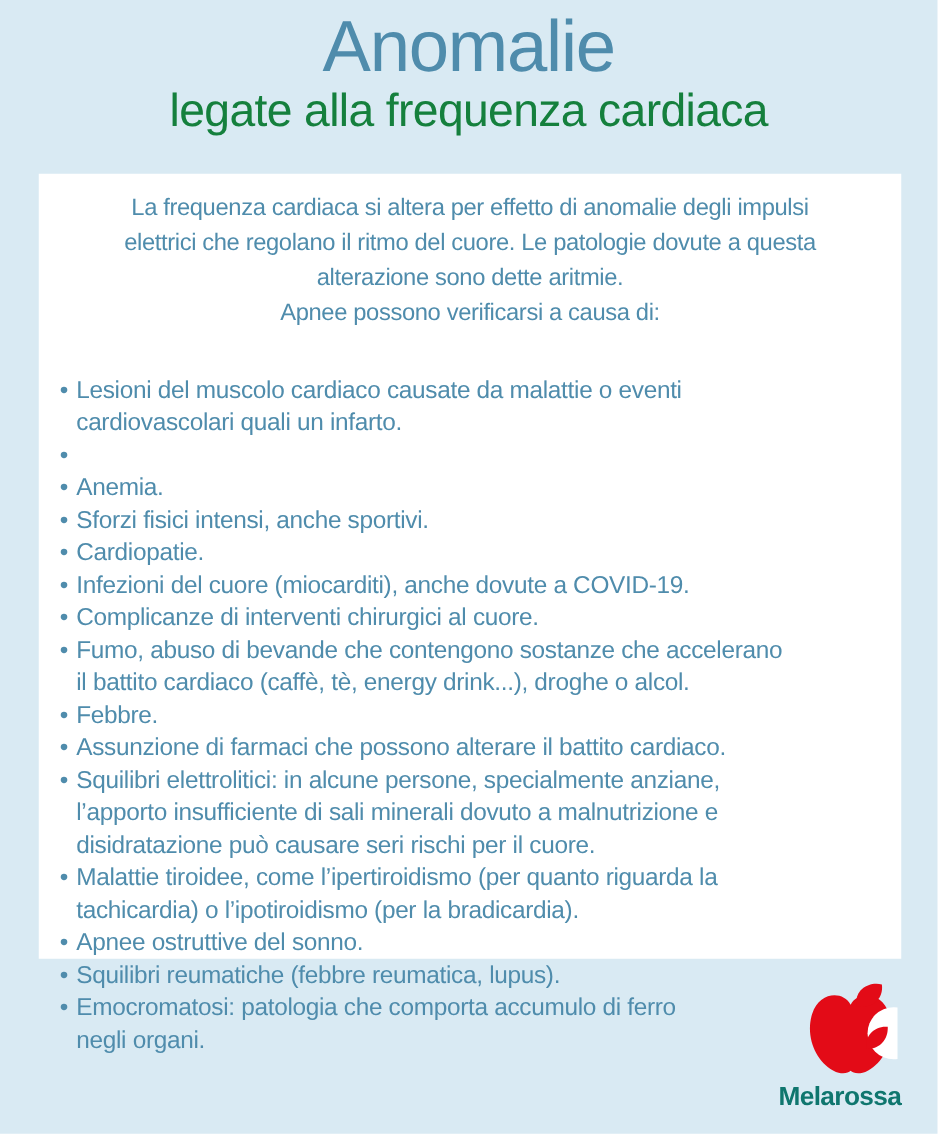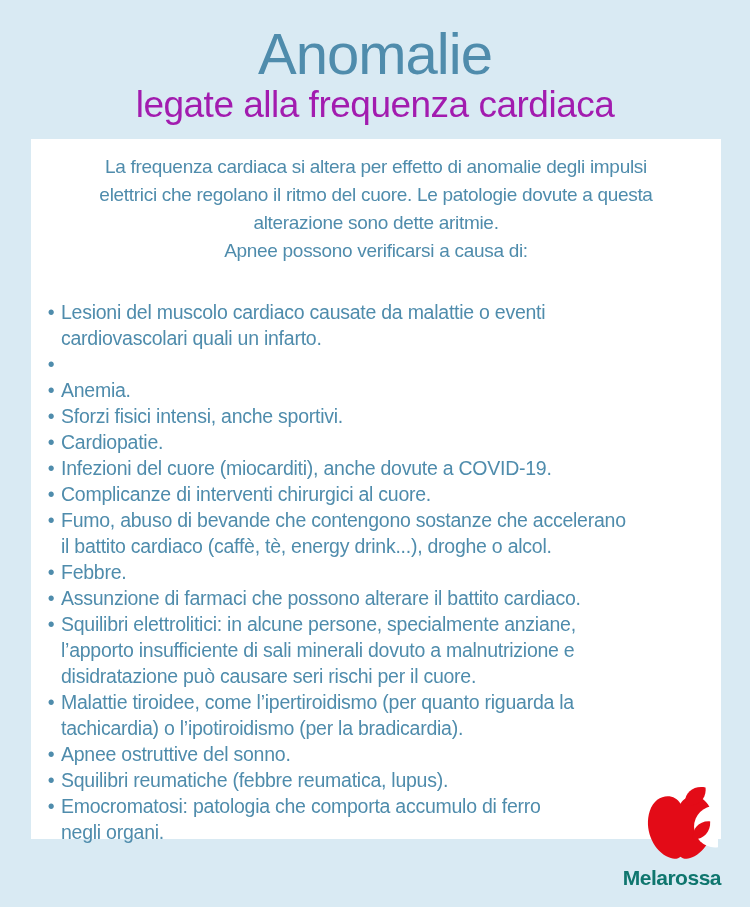--- a/index.html
+++ b/index.html
@@ -5,42 +5,42 @@
   * { margin: 0; padding: 0; box-sizing: border-box; }
   html, body { width: 750px; height: 907px; }
   body {
     position: relative;
     background: #d9eaf3;
     font-family: "Liberation Sans", sans-serif;
     color: #4f8cac;
     overflow: hidden;
   }
   
-  .header { text-align: center; padding-top: 24px; }
+  .header { text-align: center; padding-top: 8px; }
   .title {
     font-size: 58px;
     font-weight: 400;
     line-height: 60px;
     letter-spacing: -1px;
     color: #4f8cac;
   }
   .subtitle {
     font-size: 37px;
     font-weight: 400;
     line-height: 42px;
     letter-spacing: -0.5px;
-    color: #a21caf;
+    color: #15803d;
   }
   
   .card {
     position: absolute;
     left: 31px;
     top: 139px;
     width: 690px;
-    height: 700px;
+    height: 628px;
     background: #ffffff;
   }
   .intro, .intro-lead {
     margin: 0 16px;
     text-align: center;
     font-size: 19px;
     line-height: 28px;
     letter-spacing: -0.3px;
     white-space: pre-line;
   }

